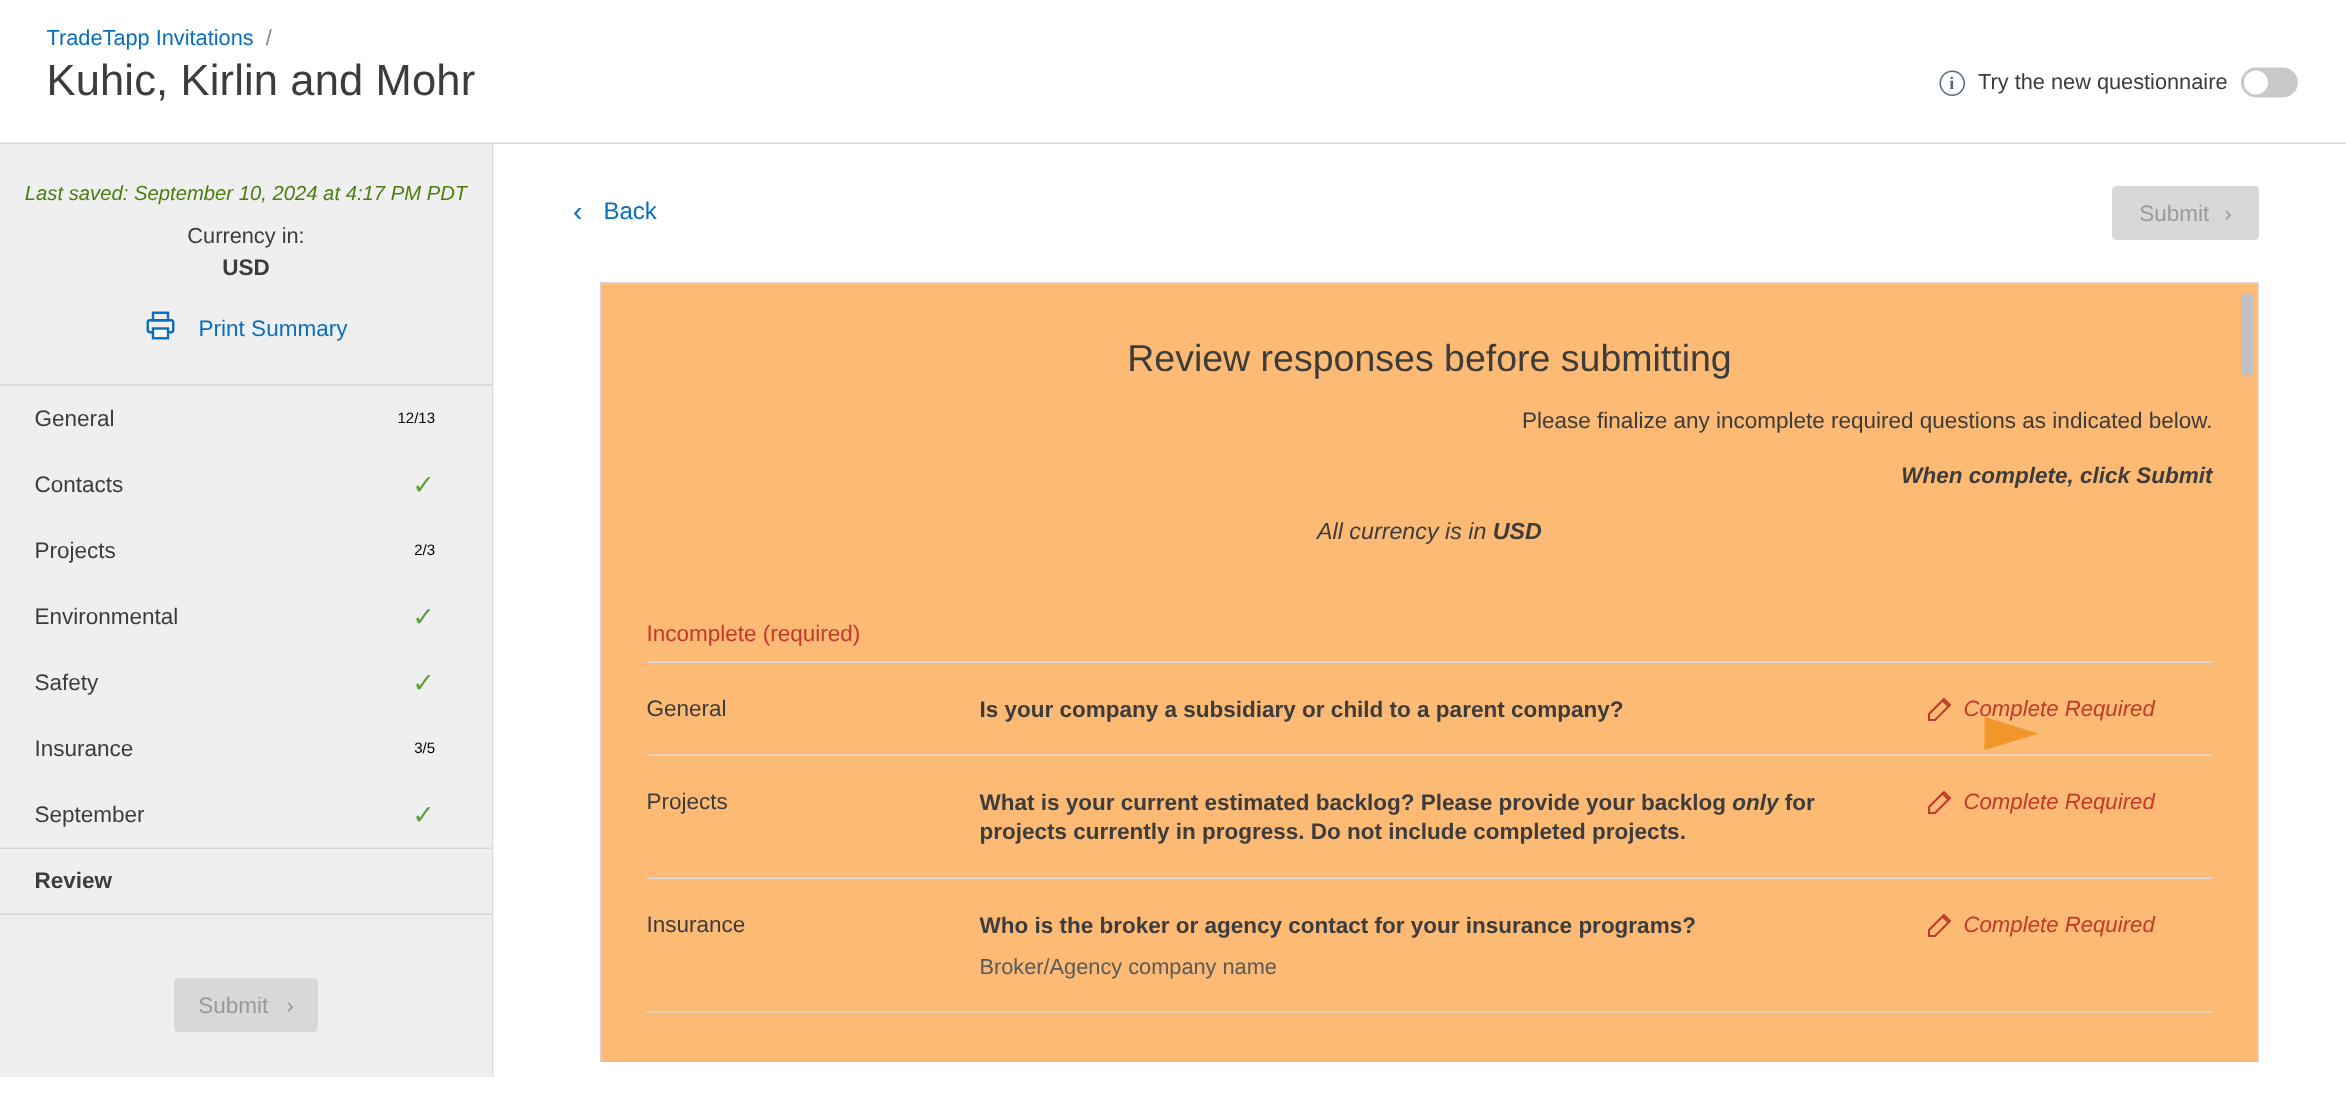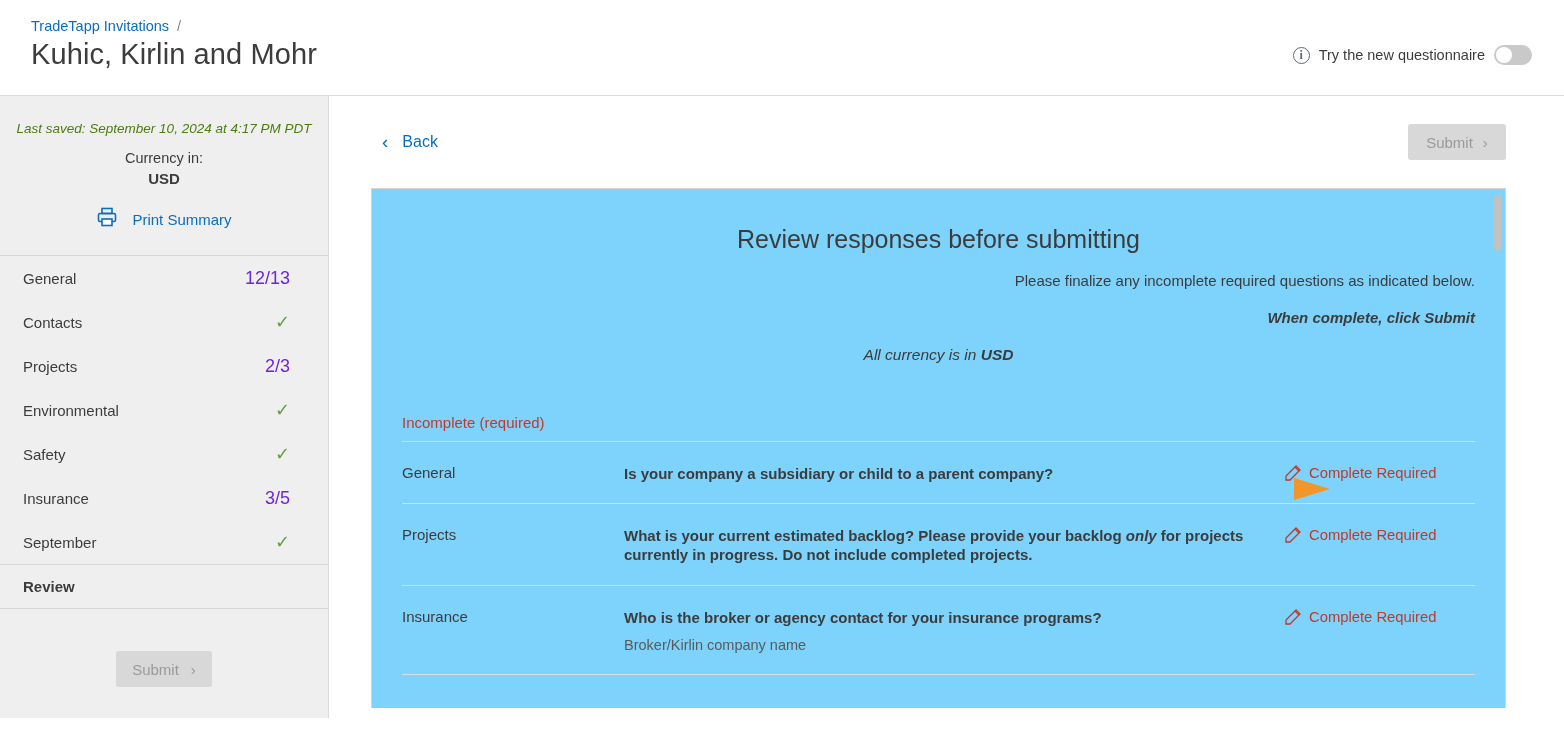--- a/index.html
+++ b/index.html
@@ -131,21 +131,21 @@
   .sb-item {
     height: 44px;
     display: flex;
     align-items: center;
     justify-content: space-between;
     padding: 0 38px 0 23px;
     font-size: 15px;
     color: #3c3c3c;
     cursor: pointer;
   }
-  .sb-item .count { color: #6d28d9; font-size: 18px; }
+  .sb-item .count { color: #000000; font-size: 10px; }
   .sb-check { color: #5f9e3e; font-size: 18px; line-height: 1; }
   .sb-item.review {
     border-top: 1px solid #d6d6d6;
     border-bottom: 1px solid #d6d6d6;
     font-weight: bold;
     background: #efefef;
     height: 45px;
   }
   .sidebar-submit {
     margin: 42px auto 0;
@@ -202,24 +202,24 @@
     align-items: center;
     justify-content: center;
     gap: 10px;
     cursor: default;
   }
 
   .panel {
     border: 1px solid #d5d5d5;
     border-bottom: none;
     height: 520px;
-    margin: 0 28px 0 12px;
+    margin: 0 28px 0 41px;
     position: relative;
     overflow: hidden;
-    background: #7dd3fc;
+    background: #fdba74;
   }
   .panel-inner {
     padding: 36px 30px 0 30px;
   }
   .review-title {
     text-align: center;
     font-size: 25px;
     font-weight: 400;
     color: #3c3c3c;
   }
@@ -284,20 +284,21 @@
   .q-action {
     width: 190px;
     min-width: 190px;
     display: flex;
     align-items: center;
     gap: 8px;
     color: #c0392b;
     font-size: 14.8px;
     cursor: pointer;
     padding-top: 1px;
+    font-style: italic;
   }
   .pencil {
     display: inline-block;
     width: 16px; height: 16px;
   }
 
   
   .scrollbar-track {
     position: absolute;
     right: 3px; top: 6px;
@@ -455,21 +456,21 @@
               </svg>
             </span>
             <span>Complete Required</span>
           </div>
         </div>
 
         <div class="q-row">
           <div class="q-cat">Insurance</div>
           <div class="q-text">
             <span>Who is the broker or agency contact for your insurance programs?</span>
-            <div class="q-sub">Broker/Kirlin company name</div>
+            <div class="q-sub">Broker/Agency company name</div>
           </div>
           <div class="q-action">
             <span class="pencil">
               <svg width="16" height="16" viewBox="0 0 16 16" fill="none">
                 <path d="M1 15 L1 11 L11 1 L15 5 L5 15 Z" stroke="#c0392b" stroke-width="1.3" fill="none"></path>
                 <path d="M10 2 L14 6" stroke="#c0392b" stroke-width="1.3"></path>
               </svg>
             </span>
             <span>Complete Required</span>
           </div>

